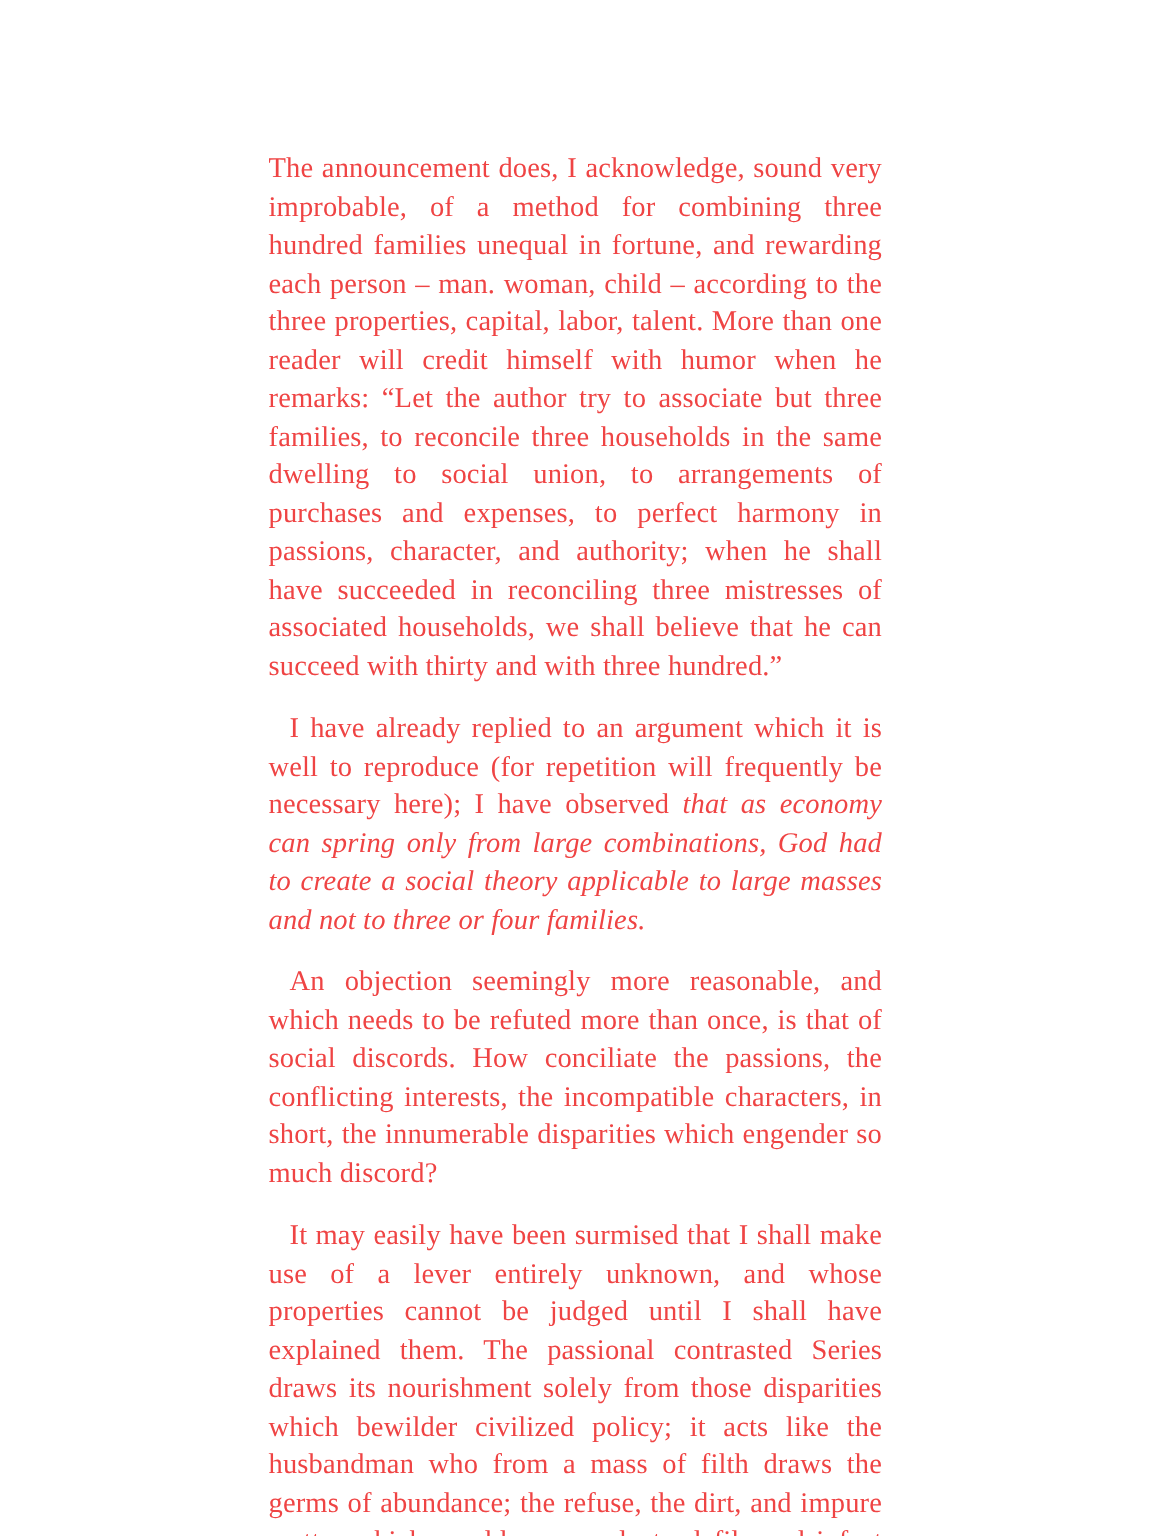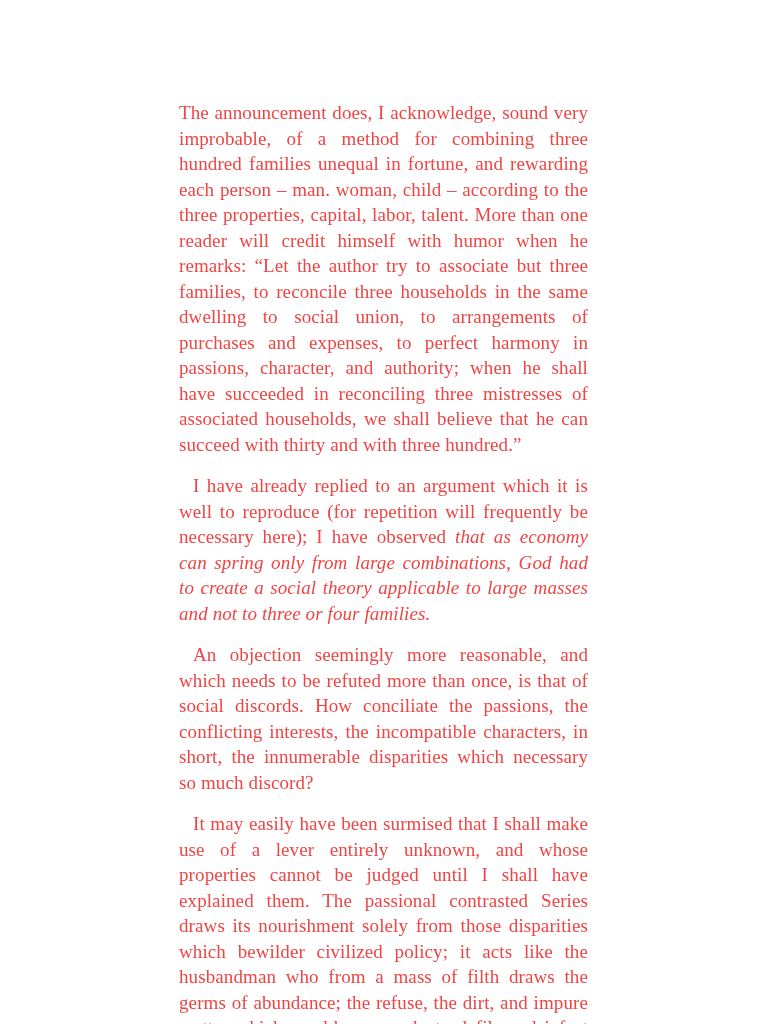--- a/index.html
+++ b/index.html
@@ -37,16 +37,16 @@
     font-style: italic;
   }
 </style>
 </head>
 <body>
 
 <div class="page">
   <div class="text-column">
     <p class="para no-indent">The announcement does, I acknowledge, sound very improbable, of a method for combining three hundred families unequal in fortune, and rewarding each person – man. woman, child – according to the three properties, capital, labor, talent. More than one reader will credit himself with humor when he remarks: “Let the author try to associate but three families, to reconcile three households in the same dwelling to social union, to arrangements of purchases and expenses, to perfect harmony in passions, character, and authority; when he shall have succeeded in reconciling three mistresses of associated households, we shall believe that he can succeed with thirty and with three hundred.”</p>
     <p class="para"><span>I have already replied to an argument which it is well to reproduce (for repetition will frequently be necessary here); I have observed </span><em>that as economy can spring only from large combinations, God had to create a social theory applicable to large masses and not to three or four families.</em></p>
-    <p class="para">An objection seemingly more reasonable, and which needs to be refuted more than once, is that of social discords. How conciliate the passions, the conflicting interests, the incompatible characters, in short, the innumerable disparities which necessary so much discord?</p>
+    <p class="para">An objection seemingly more reasonable, and which needs to be refuted more than once, is that of social discords. How conciliate the passions, the conflicting interests, the incompatible characters, in short, the innumerable disparities which engender so much discord?</p>
     <p class="para">It may easily have been surmised that I shall make use of a lever entirely unknown, and whose properties cannot be judged until I shall have explained them. The passional contrasted Series draws its nourishment solely from those disparities which bewilder civilized policy; it acts like the husbandman who from a mass of filth draws the germs of abundance; the refuse, the dirt, and impure matter which would serve only to defile and infect our dwellings, are for him the sources of wealth.</p>
   </div>
 </div>
 
 </body></html>

